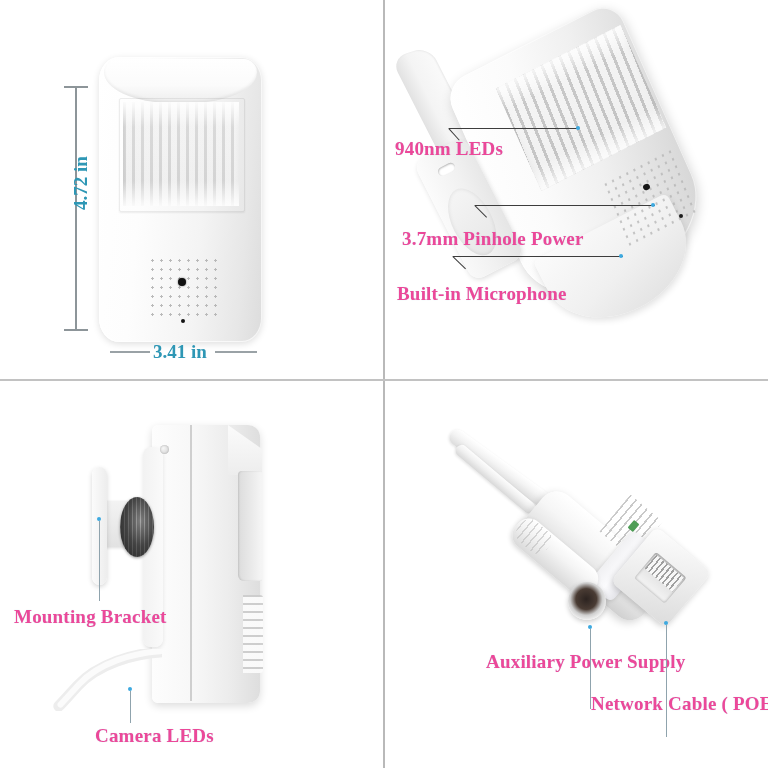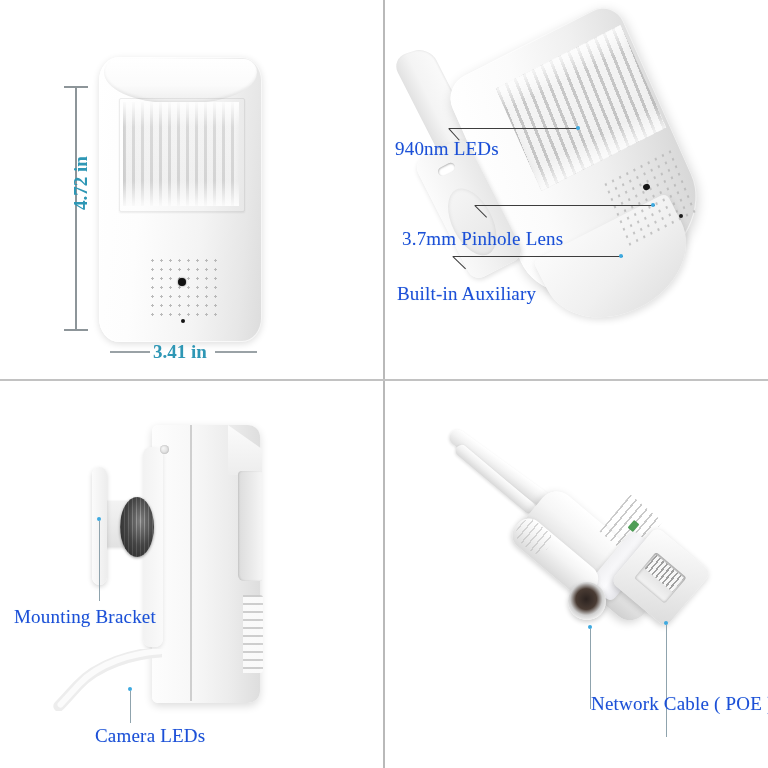--- a/index.html
+++ b/index.html
@@ -23,22 +23,22 @@
   }
   .panel{position:absolute;overflow:hidden;}
   #panel-tl{left:0;top:0;width:383px;height:379px;}
   #panel-tr{left:385px;top:0;width:383px;height:379px;}
   #panel-bl{left:0;top:381px;width:383px;height:387px;}
   #panel-br{left:385px;top:381px;width:383px;height:387px;}
 
   
   .callout{
     position:absolute;
-    color:#1d4ed8;
-    font-weight:normal;
+    color:#ec4899;
+    font-weight:bold;
     font-family:"Liberation Serif","DejaVu Serif",serif;
     white-space:nowrap;
     letter-spacing:.2px;
     text-shadow:0 0 1px rgba(69,179,207,.28);
   }
   .dim-label{
     position:absolute;
     color:#2e97b5;
     font-weight:bold;
     font-family:"Liberation Serif","DejaVu Serif",serif;
@@ -368,26 +368,26 @@
     </div>
 
     <div class="leader" style="left:64px;top:128px;width:130px;"></div>
     <div class="leader" style="left:64px;top:128px;width:16px;transform:rotate(48deg);"></div>
     <div class="dot" style="left:191px;top:126px;"></div>
     <div class="callout" style="left:10px;top:138px;font-size:19px;">940nm LEDs</div>
 
     <div class="leader" style="left:90px;top:205px;width:180px;"></div>
     <div class="leader" style="left:90px;top:205px;width:17px;transform:rotate(45deg);"></div>
     <div class="dot" style="left:266px;top:203px;"></div>
-    <div class="callout" style="left:17px;top:228px;font-size:19px;">3.7mm Pinhole Lens</div>
+    <div class="callout" style="left:17px;top:228px;font-size:19px;">3.7mm Pinhole Power</div>
 
     <div class="leader" style="left:68px;top:256px;width:170px;"></div>
     <div class="leader" style="left:68px;top:256px;width:18px;transform:rotate(44deg);"></div>
     <div class="dot" style="left:234px;top:254px;"></div>
-    <div class="callout" style="left:12px;top:283px;font-size:19px;">Built-in Auxiliary</div>
+    <div class="callout" style="left:12px;top:283px;font-size:19px;">Built-in Microphone</div>
   </div>
 
   <div class="panel" id="panel-bl">
 
     <div class="side-main"></div>
     <div class="side-upper-step"></div>
     <div class="side-notch"></div>
     <div class="side-vent"></div>
     <div class="side-split"></div>
     <div class="side-front-plate"></div>
@@ -424,20 +424,21 @@
       <div class="rj45-slot"></div>
       <div class="rj45-pins"></div>
     </div>
 
     <div class="pwr-barrel"></div>
     <div class="pwr-rings"></div>
     <div class="pwr-tip"></div>
 
     <div class="leader-v" style="left:205px;top:248px;height:80px;"></div>
     <div class="dot" style="left:203px;top:244px;"></div>
+    <div class="callout" style="left:101px;top:270px;font-size:19px;">Auxiliary Power Supply</div>
 
     <div class="leader-v" style="left:281px;top:244px;height:112px;"></div>
     <div class="dot" style="left:279px;top:240px;"></div>
     <div class="callout" style="left:206px;top:312px;font-size:19px;">Network Cable ( POE )</div>
   </div>
 
   <div class="divider-v"></div>
   <div class="divider-h"></div>
 
 </div>

